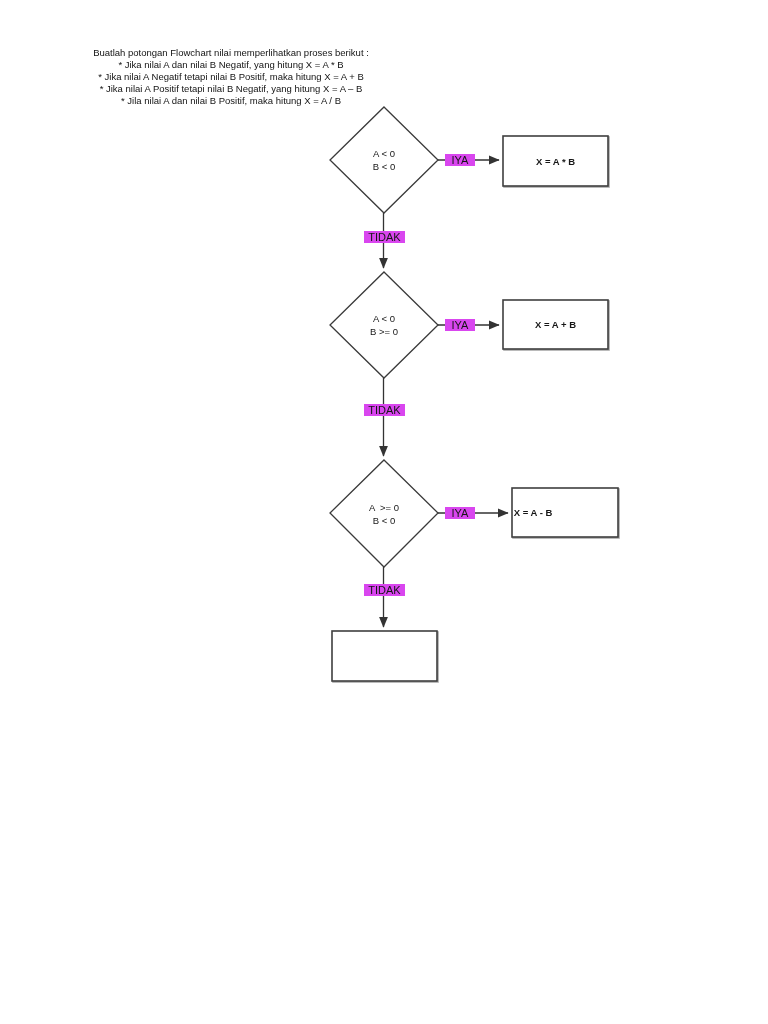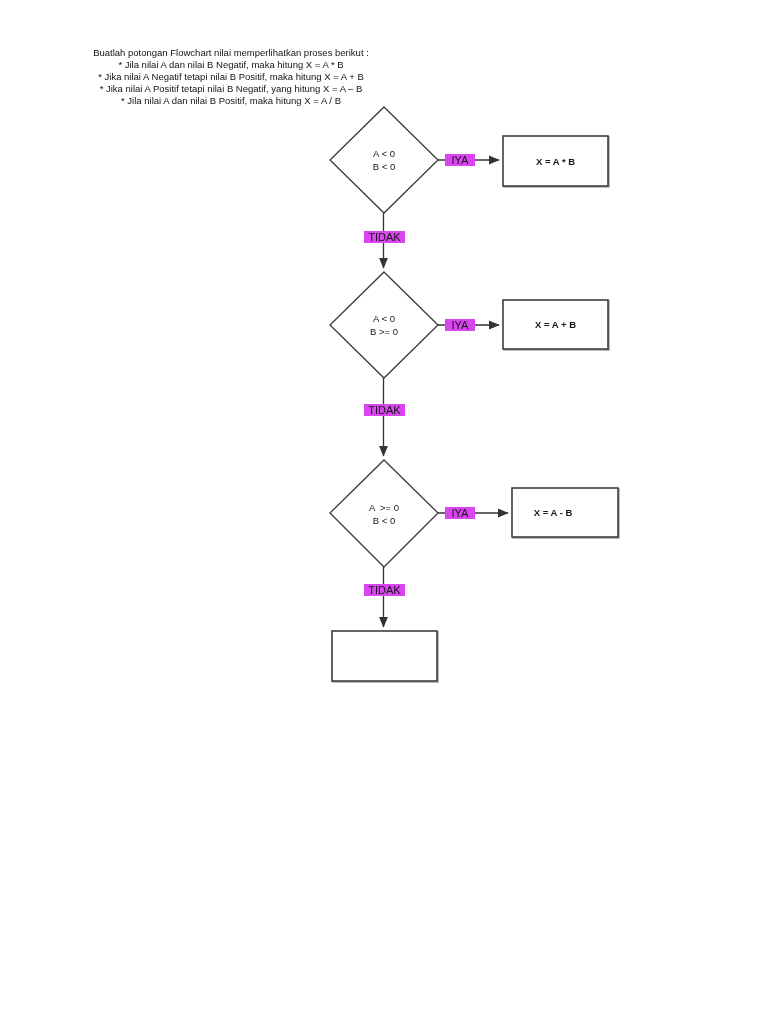--- a/index.html
+++ b/index.html
@@ -28,21 +28,21 @@
     background:#d946ef;color:#161616;padding:0 1px;
   }
 </style>
 </head>
 <body>
 
 <div class="page">
 
   <div class="header">
     <div>Buatlah potongan Flowchart nilai memperlihatkan proses berikut :</div>
-    <div>* Jila nilai A dan nilai B Negatif, maka hitung X = A * B</div>
+    <div>* Jika nilai A dan nilai B Negatif, yang hitung X = A * B</div>
     <div>* Jika nilai A Negatif tetapi nilai B Positif, maka hitung X = A + B</div>
     <div>* Jika nilai A Positif tetapi nilai B Negatif, yang hitung X = A – B</div>
     <div>* Jila nilai A dan nilai B Positif, maka hitung X = A / B</div>
   </div>
 
   <svg class="canvas" width="768" height="760" viewBox="0 0 768 760">
     <defs>
       <marker id="ah" markerWidth="10" markerHeight="8" refX="8" refY="3.5" orient="auto">
         <path d="M0,0 L8.5,3.5 L0,7 Z" fill="#333333"></path>
       </marker>
@@ -74,21 +74,21 @@
     <div>A &lt; 0</div>
     <div>B &gt;= 0</div>
   </div>
   <div class="dlabel" style="left:330px;top:460px;width:108px;height:107px">
     <div>A  &gt;= 0</div>
     <div>B &lt; 0</div>
   </div>
 
   <div class="rlabel" style="left:503px;top:136px;width:105px;height:50px">X = A * B</div>
   <div class="rlabel" style="left:503px;top:300px;width:105px;height:49px">X = A + B</div>
-  <div class="rlabel" style="left:512px;top:488px;width:82px;height:49px">X = A - B</div>
+  <div class="rlabel" style="left:492px;top:488px;width:82px;height:49px">X = A - B</div>
 
   <div class="branch-label" style="left:445px;top:154px;width:28px">IYA</div>
   <div class="branch-label" style="left:445px;top:319px;width:28px">IYA</div>
   <div class="branch-label" style="left:445px;top:507px;width:28px">IYA</div>
 
   <div class="branch-label" style="left:364px;top:231px;width:39px">TIDAK</div>
   <div class="branch-label" style="left:364px;top:404px;width:39px">TIDAK</div>
   <div class="branch-label" style="left:364px;top:584px;width:39px">TIDAK</div>
 
 </div>

